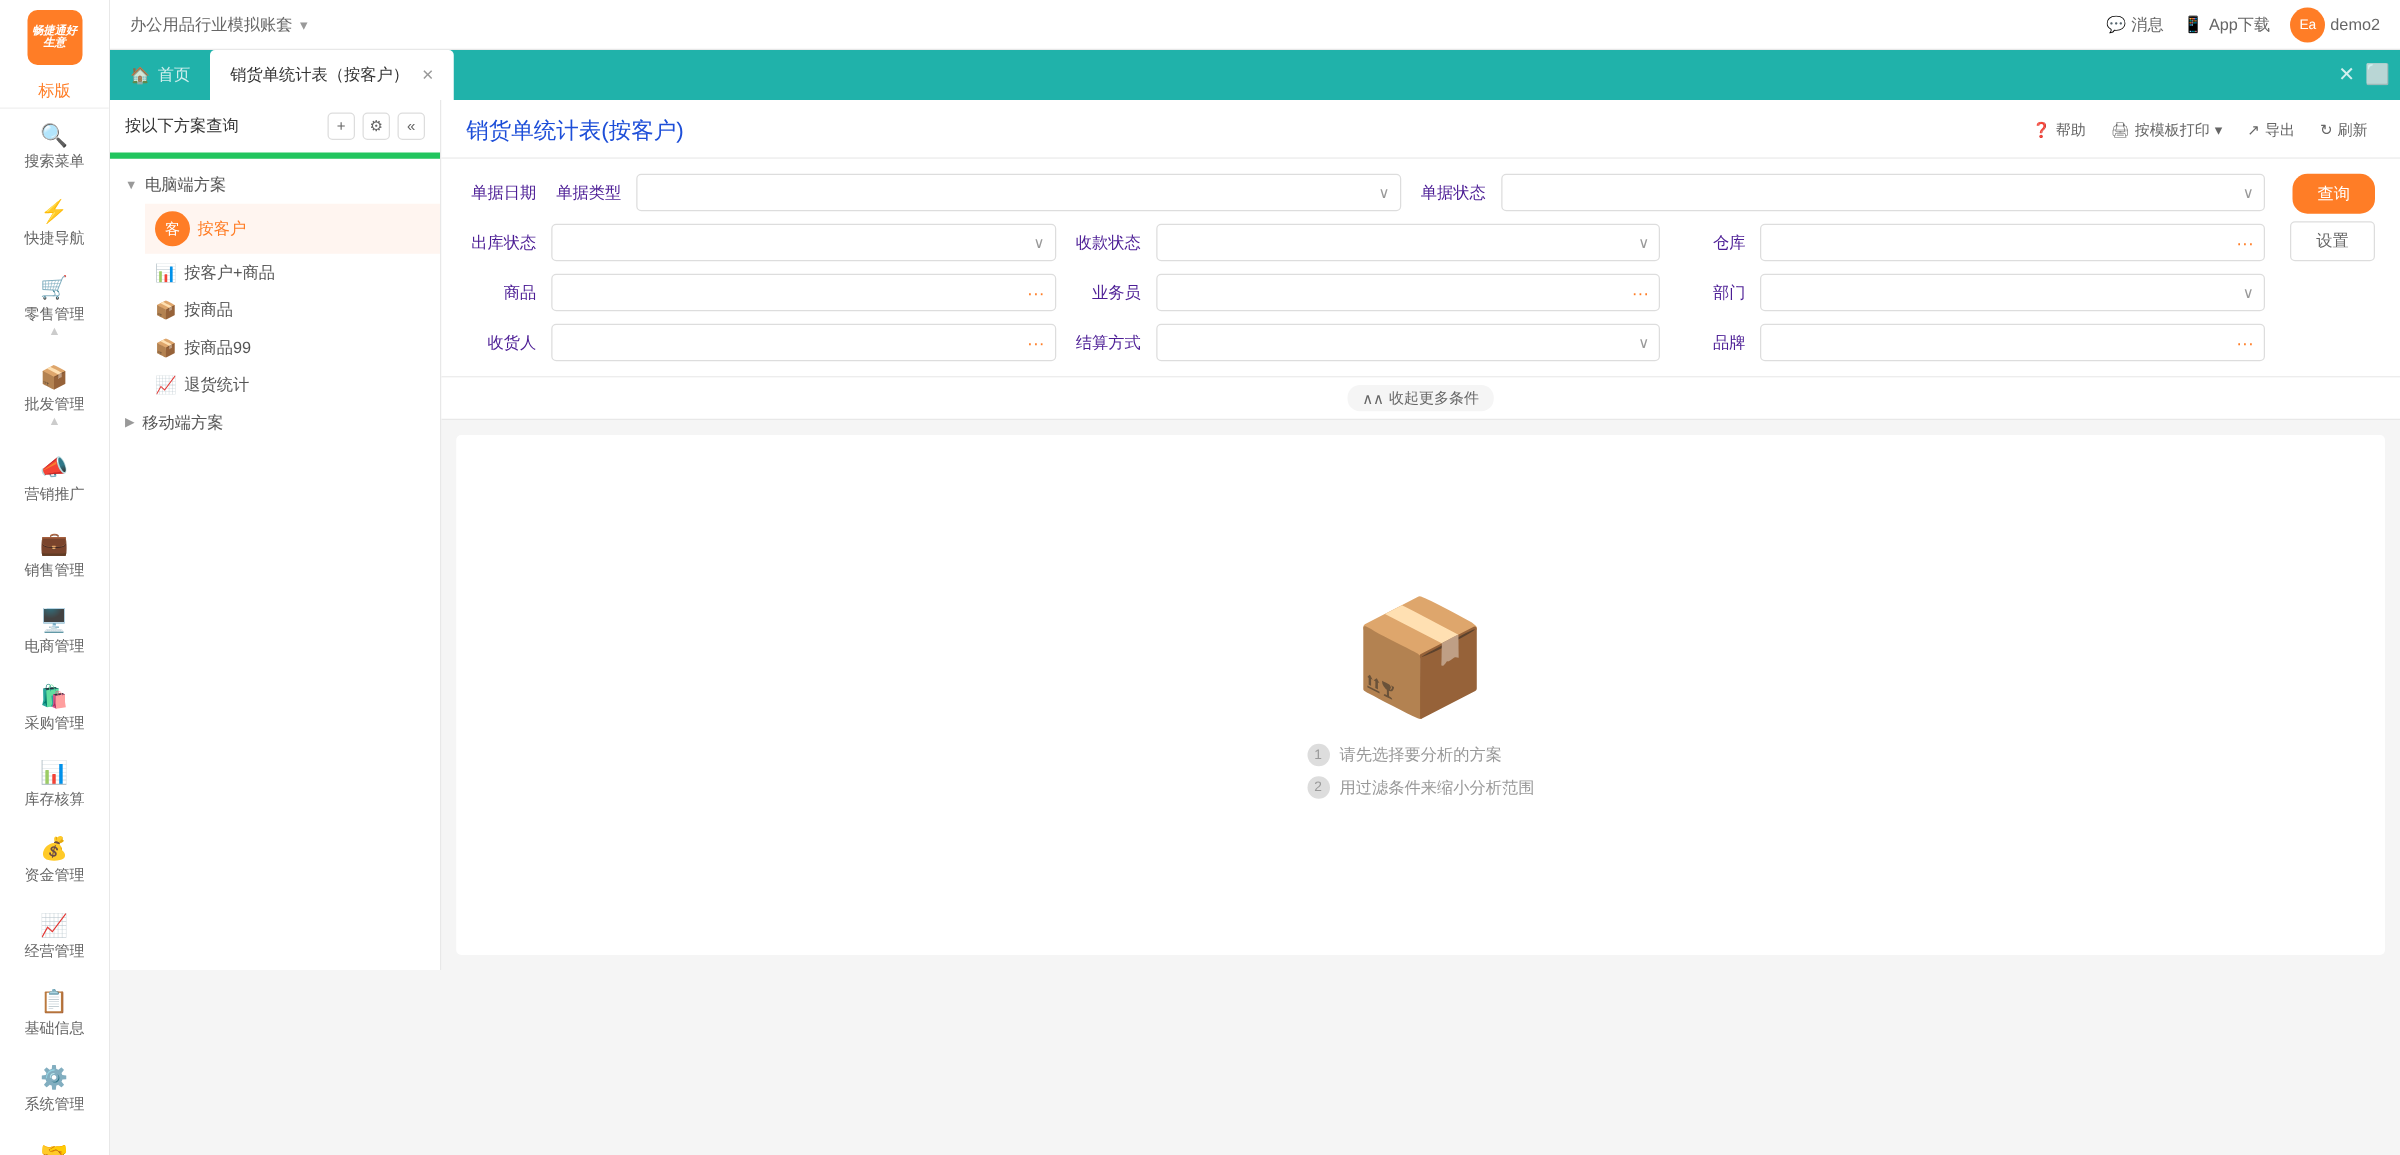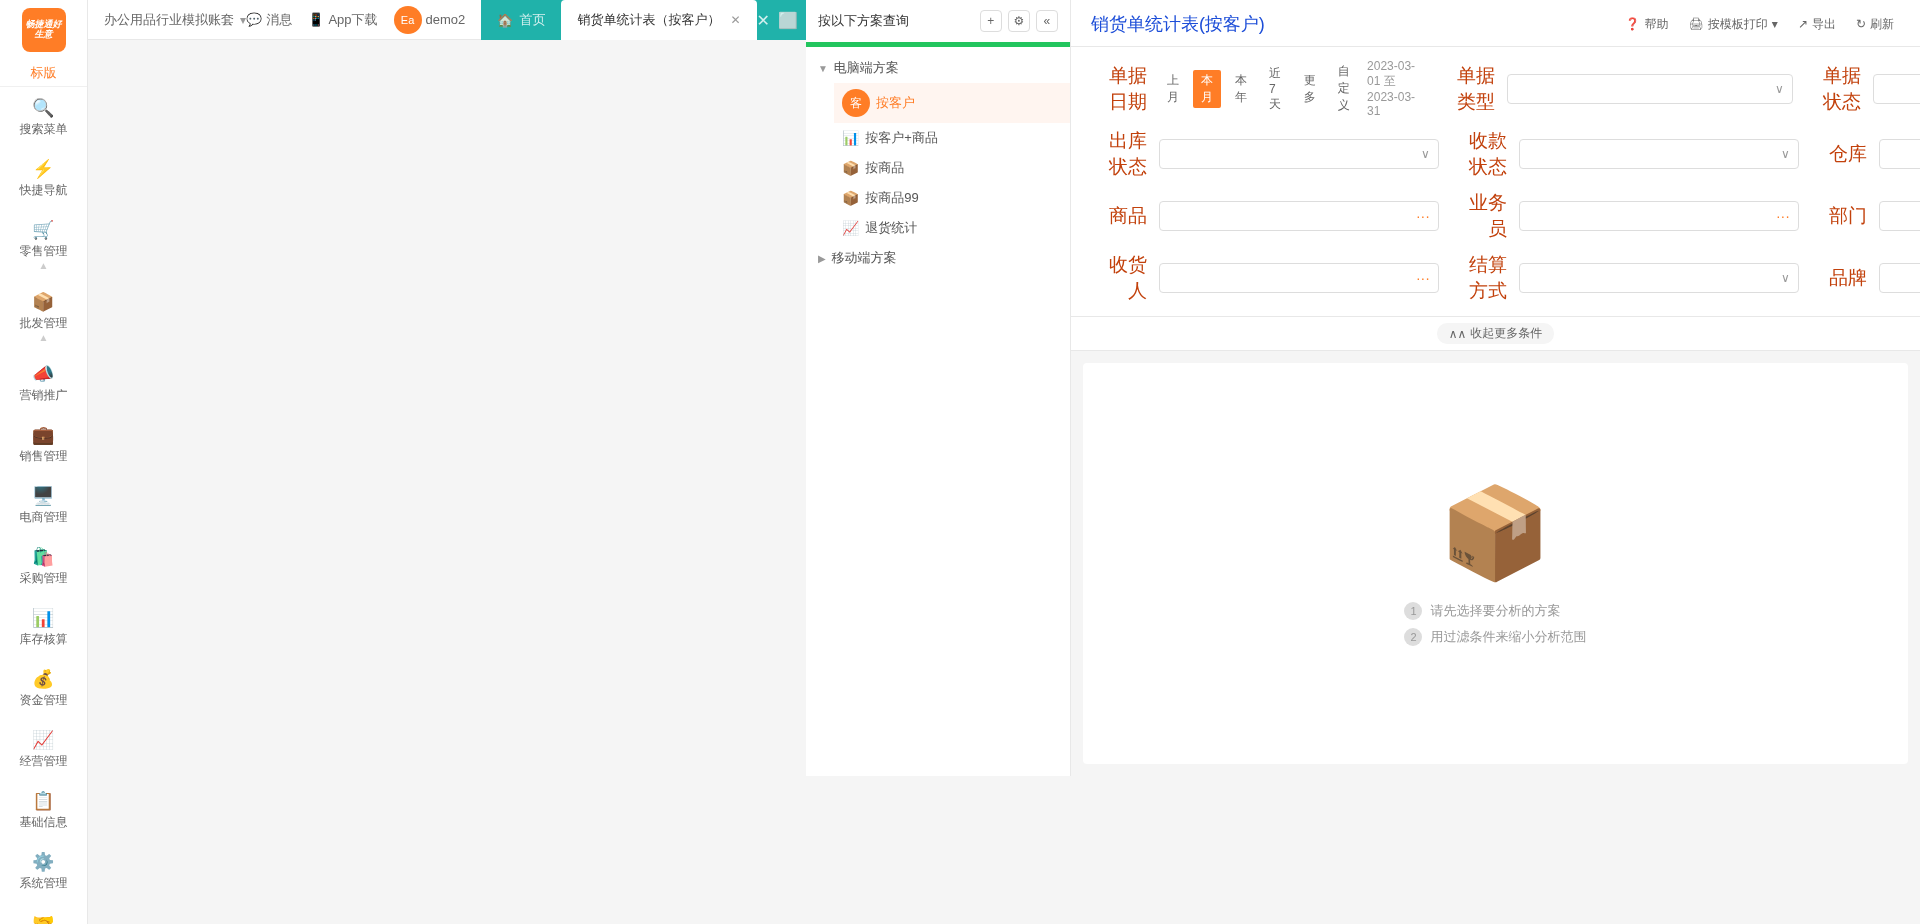--- a/index.html
+++ b/index.html
@@ -7,21 +7,21 @@
 
     
     .sidebar { width: 88px; background: #fff; border-right: 1px solid #e8e8e8; display: flex; flex-direction: column; align-items: center; height: 924px; overflow-y: auto; flex-shrink: 0; }
     .sidebar-logo { width: 100%; padding: 8px 0 4px; display: flex; flex-direction: column; align-items: center; border-bottom: 1px solid #f0f0f0; }
     .logo-icon { width: 44px; height: 44px; background: #ff7d26; border-radius: 8px; display: flex; align-items: center; justify-content: center; color: white; font-size: 10px; font-weight: bold; text-align: center; line-height: 1.2; font-style: italic; }
     .logo-text { font-size: 13px; color: #ff7d26; margin-top: 12px; }
     .sidebar-item { width: 100%; padding: 10px 4px; display: flex; flex-direction: column; align-items: center; cursor: pointer; font-size: 12px; color: #666; transition: color 0.2s; }
     .sidebar-item .item-icon { font-size: 18px; margin-bottom: 2px; }
 
     
-    .main { flex: 1; display: flex; flex-direction: row; height: 776px; overflow: hidden; }
+    .main { flex: 1; display: flex; flex-direction: column; height: 776px; overflow: hidden; }
 
     
     .topbar { height: 40px; background: #fff; border-bottom: 1px solid #e8e8e8; display: flex; align-items: center; justify-content: space-between; padding: 0 16px; flex-shrink: 0; }
     .topbar-left { display: flex; align-items: center; gap: 6px; }
     .topbar-title { font-size: 13px; color: #666; }
     .topbar-dropdown { font-size: 12px; color: #999; cursor: pointer; }
     .topbar-right { display: flex; align-items: center; gap: 16px; font-size: 13px; color: #666; }
     .topbar-right-item { display: flex; align-items: center; gap: 4px; cursor: pointer; }
     .avatar { width: 28px; height: 28px; border-radius: 50%; background: #ff7d26; display: flex; align-items: center; justify-content: center; color: white; font-size: 11px; }
 
@@ -59,21 +59,21 @@
     .page-header { background: #fff; padding: 12px 20px 0; border-bottom: 1px solid #e8e8e8; flex-shrink: 0; }
     .page-header-top { display: flex; align-items: center; justify-content: space-between; margin-bottom: 10px; }
     .page-title { font-size: 18px; font-weight: 500; color: #1d4ed8; }
     .header-actions { display: flex; gap: 8px; align-items: center; }
     .header-action-btn { display: flex; align-items: center; gap: 4px; font-size: 12px; color: #666; cursor: pointer; padding: 2px 6px; }
 
     
     .filter-section { background: #fff; padding: 12px 20px; border-bottom: 1px solid #e8e8e8; flex-shrink: 0; }
     .filter-row { display: flex; align-items: center; margin-bottom: 10px; gap: 12px; }
     .filter-row:last-child { margin-bottom: 0; }
-    .filter-label { font-size: 19px; color: #c2410c; width: 56px; text-align: right; flex-shrink: 0; }
+    .filter-label { font-size: 13px; color: #4c1d95; width: 56px; text-align: right; flex-shrink: 0; }
     .filter-control { display: flex; align-items: center; gap: 6px; flex: 1; }
     .date-btn { padding: 2px 8px; font-size: 12px; color: #666; cursor: pointer; border-radius: 2px; }
     .date-btn.active { background: #ff7d26; color: white; border-radius: 2px; }
     .date-range { font-size: 12px; color: #999; }
     .filter-input { flex: 1; height: 30px; border: 1px solid #ddd; border-radius: 4px; padding: 0 8px; font-size: 12px; color: #333; background: #fff; display: flex; align-items: center; justify-content: space-between; cursor: pointer; }
     .filter-input .dots { color: #ff7d26; font-size: 14px; }
     .filter-input .chevron { color: #999; }
     .action-btn-primary { background: #ff7d26; color: white; border: none; border-radius: 12px; padding: 6px 20px; font-size: 13px; cursor: pointer; height: 32px; }
     .action-btn-secondary { background: #fff; color: #666; border: 1px solid #ddd; border-radius: 4px; padding: 6px 20px; font-size: 13px; cursor: pointer; height: 32px; }
     .action-btns { display: flex; flex-direction: column; gap: 6px; align-items: flex-end; padding-left: 12px; }
@@ -272,29 +272,20 @@
           </div>
         </div>
       </div>
 
       <div class="filter-section">
         <div style="display:flex; align-items:flex-start; gap:8px;">
           <div style="flex:1;">
 
             <div class="filter-row">
               <span class="filter-label">单据日期</span>
-              <div class="filter-control">
-                <span class="date-btn">上月</span>
-                <span class="date-btn active">本月</span>
-                <span class="date-btn">本年</span>
-                <span class="date-btn">近7天</span>
-                <span class="date-btn">更多</span>
-                <span class="date-btn">自定义</span>
-                <span class="date-range">2023-03-01 至 2023-03-31</span>
-              </div>
               <span class="filter-label">单据类型</span>
               <div class="filter-input" style="width:280px; min-width:180px;">
                 <span></span>
                 <span class="chevron">∨</span>
               </div>
               <span class="filter-label">单据状态</span>
               <div class="filter-input" style="width:280px; min-width:180px;">
                 <span></span>
                 <span class="chevron">∨</span>
               </div>

